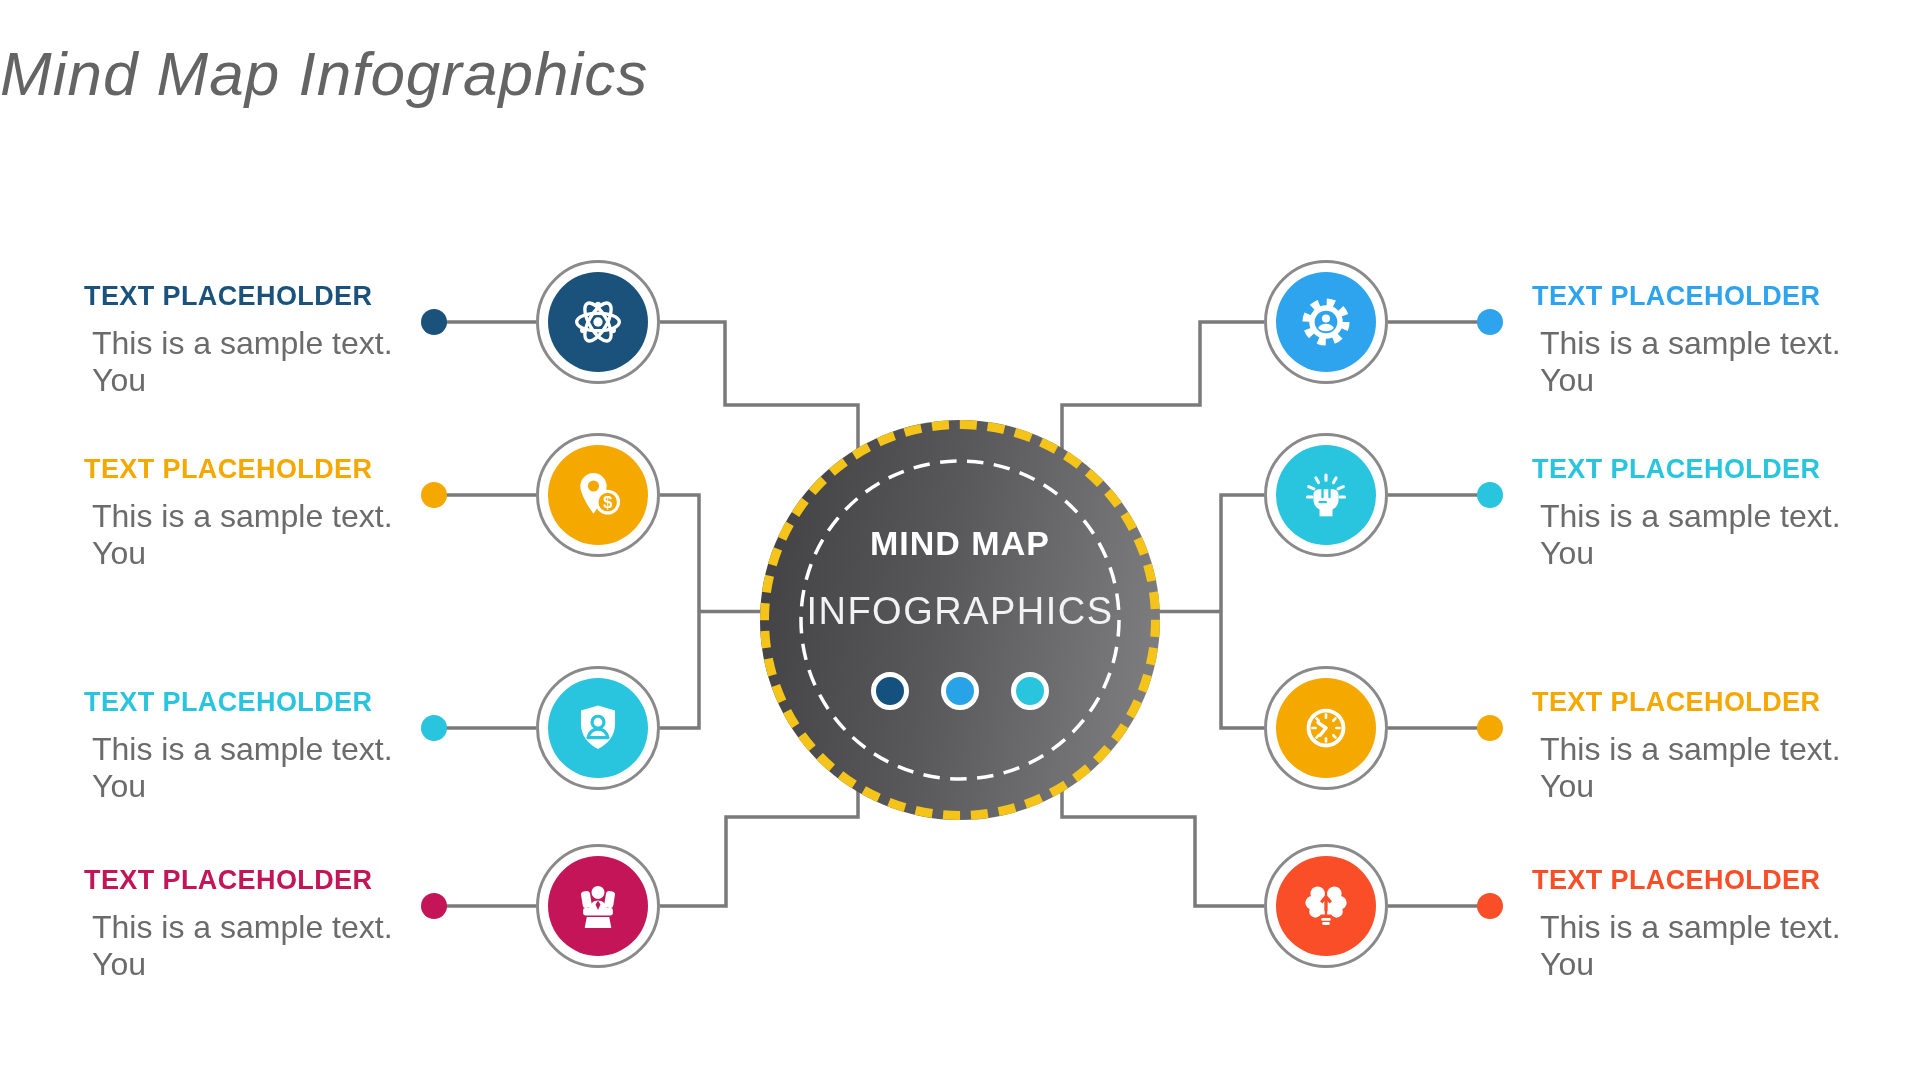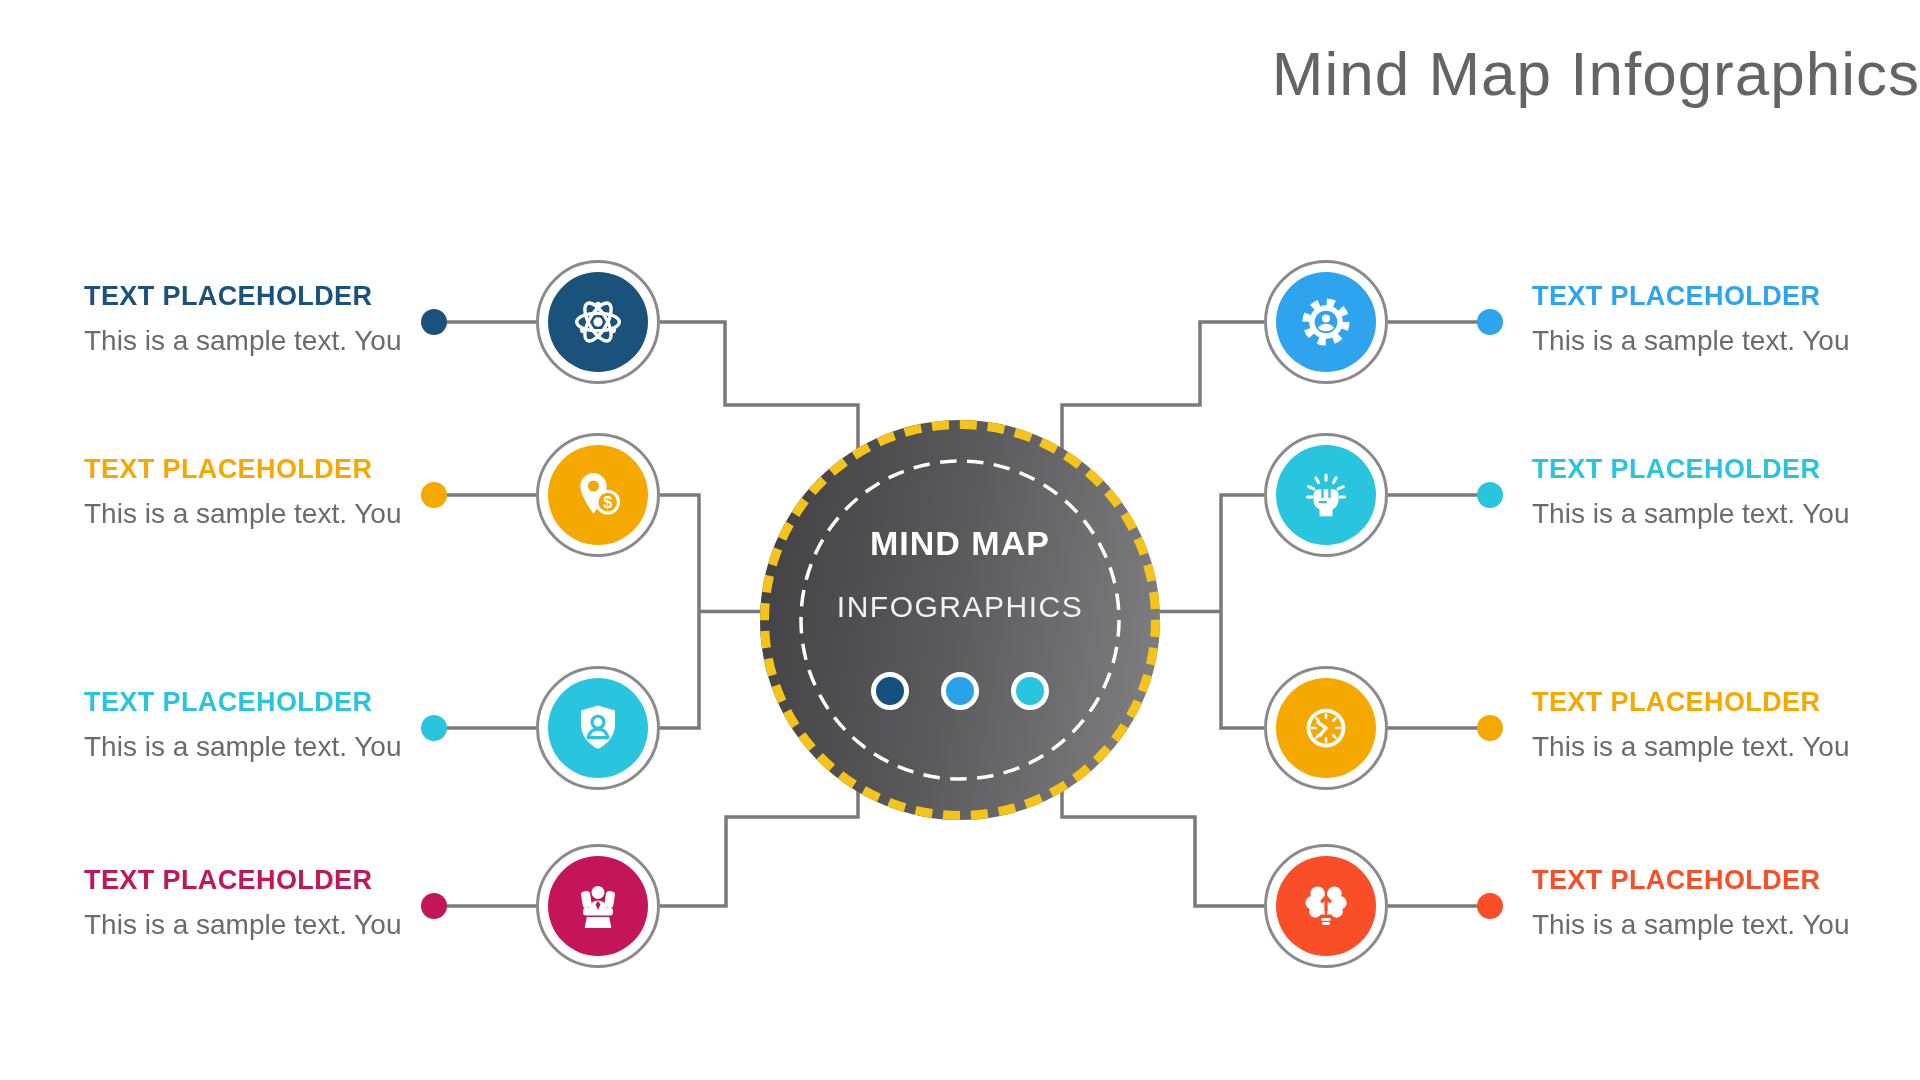--- a/index.html
+++ b/index.html
@@ -1,52 +1,52 @@
 <!DOCTYPE html>
 <html><head>
 <meta charset="utf-8">
 <style>
   html,body{margin:0;padding:0;background:#fff;}
   .stage{position:relative;width:1920px;height:1080px;background:#fff;overflow:hidden;
          font-family:"Liberation Sans",sans-serif;}
   
-  .title{position:absolute;top:38px;left:0;width:100%;text-align:right;
-         font-size:62px;font-weight:400;color:#646464;letter-spacing:1px;}
+  .title{position:absolute;top:38px;left:0;width:100%;text-align:left;
+         font-size:62px;font-weight:400;color:#646464;letter-spacing:1px;font-style:italic;}
   .subtitle{position:absolute;top:142px;left:0;width:100%;text-align:center;
          font-size:24px;font-weight:400;color:#595959;letter-spacing:.5px;}
   
   .wires{position:absolute;left:0;top:0;width:1920px;height:1080px;}
   
   .hub{position:absolute;left:760px;top:420px;width:400px;height:400px;border-radius:50%;
        background:linear-gradient(100deg,#404042 0%,#58585a 45%,#828285 100%);}
   .hub svg.rings{position:absolute;left:0;top:0;}
   .hub-title{position:absolute;top:524px;left:760px;width:400px;text-align:center;
        font-size:34px;font-weight:bold;color:#fff;letter-spacing:1px;}
   .hub-sub{position:absolute;top:590px;left:760px;width:400px;text-align:center;
-       font-size:30px;font-weight:400;color:#f2f2f2;letter-spacing:1.5px;}
+       font-size:38px;font-weight:400;color:#f2f2f2;letter-spacing:1.5px;}
   .hub-dots{position:absolute;top:672px;left:760px;width:400px;display:flex;
        justify-content:center;gap:32px;}
   .hub-dot{width:28px;height:28px;border-radius:50%;border:5px solid #fff;box-sizing:content-box;}
   
   .node{position:absolute;width:124px;height:124px;box-sizing:border-box;border:3px solid #8a8a8a;
         border-radius:50%;background:#fff;display:flex;align-items:center;justify-content:center;}
   .node-inner{width:100px;height:100px;border-radius:50%;display:flex;align-items:center;justify-content:center;}
   .node-inner svg{width:62px;height:62px;}
   .l-x{left:536px;} .r-x{left:1264px;}
   .row1{top:260px;} .row2{top:433px;} .row3{top:666px;} .row4{top:844px;}
   
   .sdot{position:absolute;width:26px;height:26px;border-radius:50%;}
   .sdot.l{left:421px;} .sdot.r{left:1477px;}
   .sdot.row1{top:309px;} .sdot.row2{top:482px;} .sdot.row3{top:715px;} .sdot.row4{top:893px;}
   
   .txt{position:absolute;width:340px;}
   .txt.l{left:84px;} .txt.r{left:1532px;}
   .txt.row1{top:281px;} .txt.row2{top:454px;} .txt.row3{top:687px;} .txt.row4{top:865px;}
   .heading{font-size:27px;font-weight:bold;letter-spacing:.4px;margin:0 0 13px 0;}
-  .body{font-size:28px;color:#6b6b6b;margin:0;}
+  .body{font-size:32px;color:#6b6b6b;margin:8px;}
 </style>
 </head>
 <body>
 
 <div class="stage">
 
   <div class="title">Mind Map Infographics</div>
 
   <svg class="wires" viewBox="0 0 1920 1080">
     <g fill="none" stroke="#7a7a7a" stroke-width="3.5">

